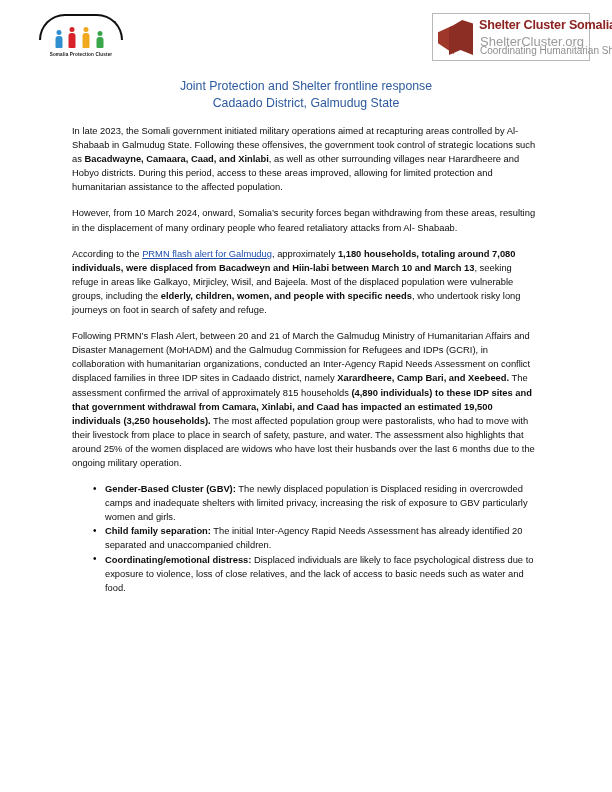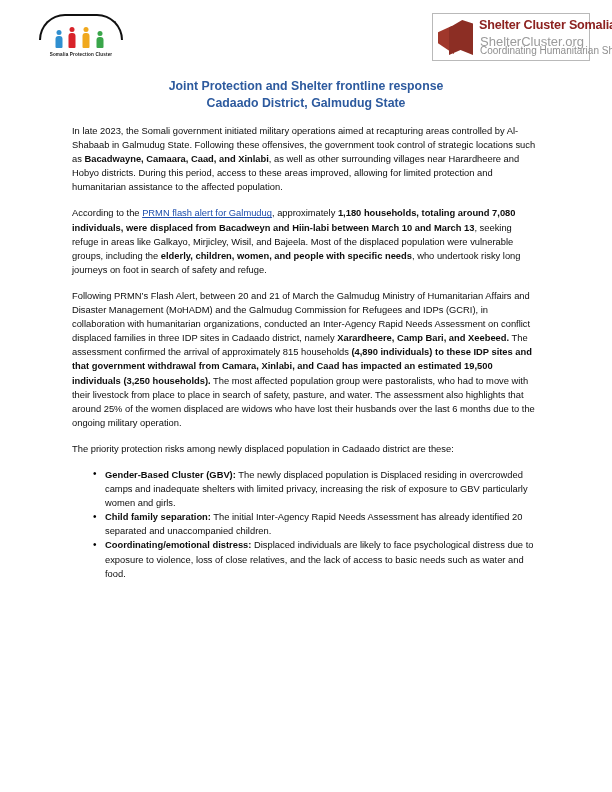--- a/index.html
+++ b/index.html
@@ -169,21 +169,21 @@
 
   
   .doc-title {
     position: absolute;
     top: 78px;
     left: 0;
     width: 612px;
     text-align: center;
     color: #2d5a9e;
     font-size: 12.3px;
-    font-weight: bold;
+    font-weight: normal;
     line-height: 17px;
   }
   .doc-title .line2 { display: block; }
 
   
   .body-area {
     position: absolute;
     top: 124px;
     left: 72px;
     width: 468px;
@@ -265,26 +265,26 @@
 
   <div class="doc-title">
     <span>Joint Protection and Shelter frontline response</span>
     <span class="line2">Cadaado District, Galmudug State</span>
   </div>
 
   <div class="body-area">
 
     <p><span>In late 2023, the Somali government initiated military operations aimed at recapturing areas controlled by Al-Shabaab in Galmudug State. Following these offensives, the government took control of strategic locations such as </span><b>Bacadwayne, Camaara, Caad, and Xinlabi</b><span>, as well as other surrounding villages near Harardheere and Hobyo districts.  During this period, access to these areas improved, allowing for limited protection and humanitarian assistance to the affected population.</span></p>
 
+    <p><span>However, from 10 March 2024, onward, Somalia’s security forces began withdrawing from these areas, resulting in the displacement of many ordinary people who feared retaliatory attacks from Al- Shabaab.</span></p>
 
     <p><span>According to the </span><a class="doclink" href="#">PRMN flash alert for Galmudug</a><span>, approximately </span><b>1,180 households, totaling around 7,080 individuals, were displaced from Bacadweyn and Hiin-labi between March 10 and March 13</b><span>, seeking refuge in areas like Galkayo, Mirjicley, Wisil, and Bajeela. Most of the displaced population were vulnerable groups, including the </span><b>elderly, children, women, and people with specific needs</b><span>, who undertook risky long journeys on foot in search of safety and refuge.</span></p>
 
     <p><span>Following PRMN’s Flash Alert, between 20 and 21 of March the Galmudug Ministry of Humanitarian Affairs and Disaster Management (MoHADM) and the Galmudug Commission for Refugees and IDPs (GCRI), in collaboration with humanitarian organizations, conducted an Inter-Agency Rapid Needs Assessment on conflict displaced families in three IDP sites in Cadaado district, namely </span><b>Xarardheere, Camp Bari, and Xeebeed.</b><span> The assessment confirmed the arrival of approximately 815 households </span><b>(4,890 individuals) to these IDP sites and that government withdrawal from Camara, Xinlabi, and Caad has impacted an estimated 19,500 individuals (3,250 households).</b><span> The most affected population group were pastoralists, who had to move with their livestock from place to place in search of safety, pasture, and water. The assessment also highlights that around 25% of the women displaced are widows who have lost their husbands over the last 6 months due to the ongoing military operation.</span></p>
 
-    <p><span>The priority protection risks among newly displaced population in Cadaado district are these:</span></p>
 
     <ul class="risks">
       <li><b>Gender-Based Cluster (GBV):</b><span> The newly displaced population is Displaced residing in overcrowded camps and inadequate shelters with limited privacy, increasing the risk of exposure to GBV particularly women and girls.</span></li>
       <li><b>Child family separation:</b><span> The initial Inter-Agency Rapid Needs Assessment has already identified 20 separated and unaccompanied children.</span></li>
       <li><b>Coordinating/emotional distress:</b><span> Displaced individuals are likely to face psychological distress due to exposure to violence, loss of close relatives, and the lack of access to basic needs such as water and food.</span></li>
     </ul>
 
   </div>
 </div>
 

